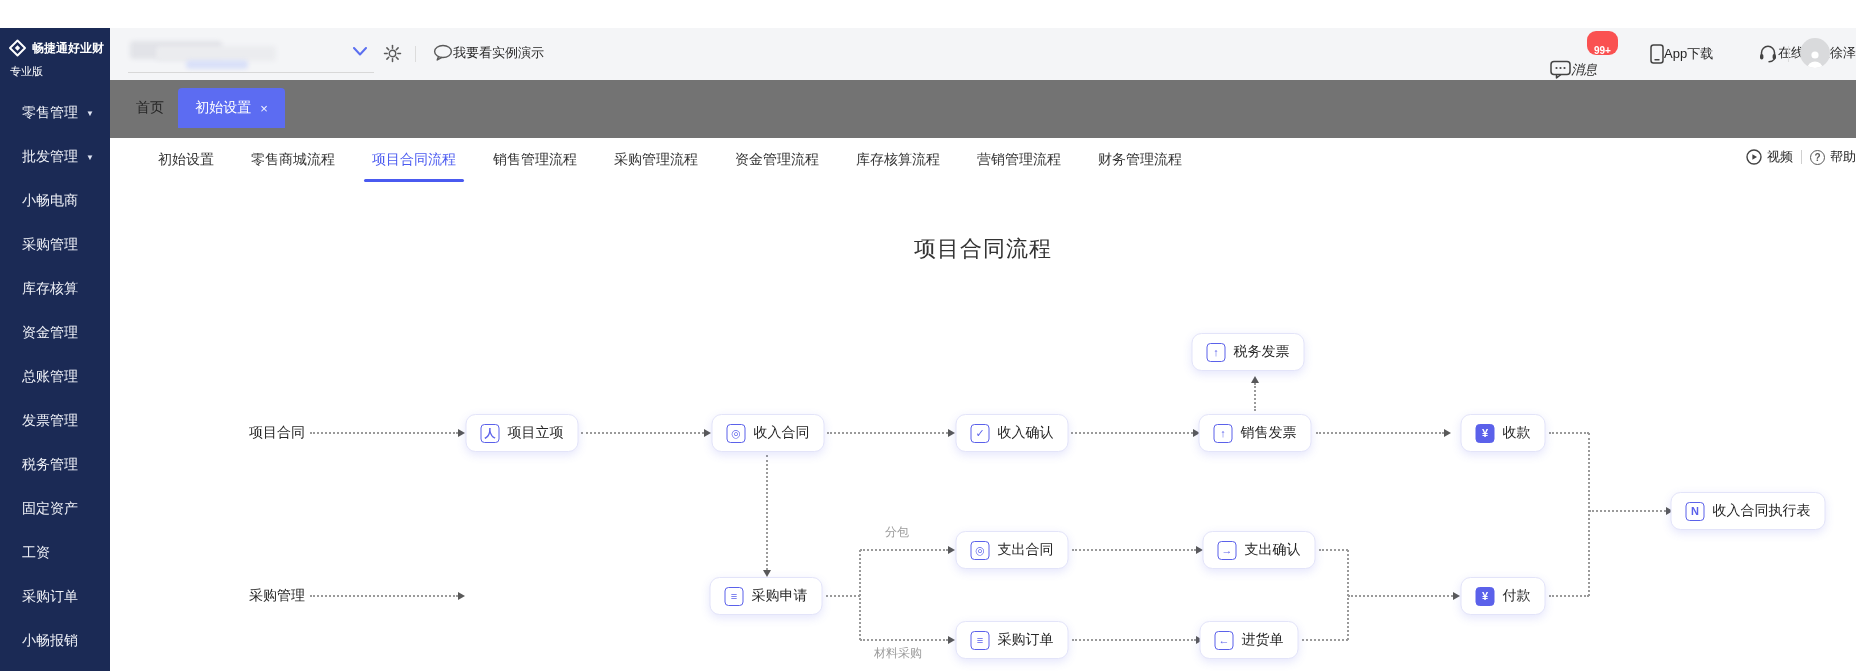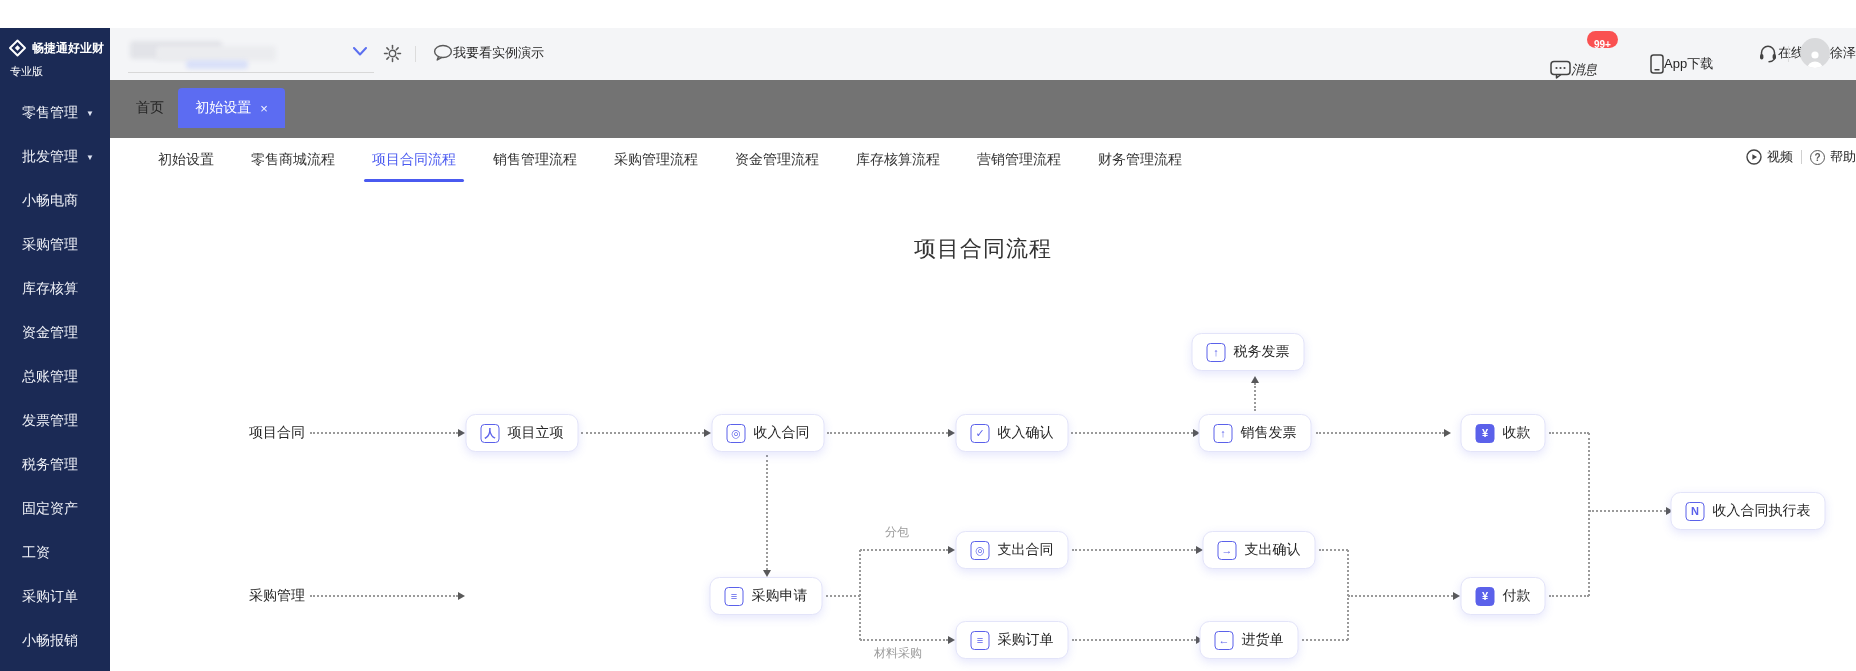--- a/index.html
+++ b/index.html
@@ -9,21 +9,21 @@
 
   
   .top-strip { position:absolute; left:0; top:0; width:1856px; height:28px; background:#ffffff; }
 
   
   .header { position:absolute; left:110px; top:28px; width:1746px; height:52px; background:#f4f5f7; }
   .hdr-item { position:absolute; display:flex; align-items:center; gap:0; color:#262626; font-size:13px; }
   .blur-blob { position:absolute; border-radius:4px; filter:blur(2px); }
   .sel-underline { position:absolute; left:18px; top:44px; width:246px; height:1px; background:#d8d8d8; }
   .hdr-divider { position:absolute; width:1px; height:16px; background:#dcdcdc; top:18px; }
-  .badge { position:absolute; background:#fa5151; color:#fff; font-size:10px; line-height:16px; height:17px; padding:6px 7px; border-radius:9px; font-weight:bold; }
+  .badge { position:absolute; background:#fa5151; color:#fff; font-size:10px; line-height:16px; height:17px; padding:12px 7px; border-radius:9px; font-weight:bold; }
   .avatar-circle { width:30px; height:30px; border-radius:50%; background:#d9dadc; display:flex; align-items:flex-end; justify-content:center; overflow:hidden; }
 
   
   .sidebar { position:absolute; left:0; top:28px; width:110px; height:643px; background:#1b2a55; color:#fff; }
   .logo-row { display:flex; align-items:center; gap:5px; padding:8px 6px 0 8px; }
   .logo-title { font-size:12px; font-weight:bold; color:#fff; white-space:nowrap; letter-spacing:0; }
   .edition { font-size:11px; color:#fff; padding:4px 0 0 10px; }
   .sb-menu { padding-top:12px;text-align:center; }
   .sb-item { height:44px; display:flex; align-items:center; padding-left:22px; font-size:14px; color:#f0f2f8; cursor:pointer; }
   .sb-caret { font-size:8px; margin-left:8px; color:#dfe4f3; }
@@ -113,21 +113,21 @@
         <rect x="1" y="1.5" width="19" height="13" rx="3" fill="none" stroke="#434343" stroke-width="1.5"></rect>
         <path d="M6.5 14.5 L6.5 18 L11 14.5" fill="none" stroke="#434343" stroke-width="1.5" stroke-linejoin="round"></path>
         <circle cx="6.5" cy="8" r="1.1" fill="#434343"></circle>
           <circle cx="10.5" cy="8" r="1.1" fill="#434343"></circle>
           <circle cx="14.5" cy="8" r="1.1" fill="#434343"></circle>
       </svg>
       <span>消息</span>
     </div>
     <div class="badge" style="left:1477px;top:3px;">99+</div>
 
-    <div class="hdr-item" style="left:1540px;top:16px;margin-top:10px;">
+    <div class="hdr-item" style="left:1540px;top:16px;">
       <svg width="14" height="20" viewBox="0 0 14 20">
         <rect x="1" y="1" width="12" height="18" rx="2.5" fill="none" stroke="#434343" stroke-width="1.5"></rect>
         <line x1="5" y1="15.8" x2="9" y2="15.8" stroke="#434343" stroke-width="1.4" stroke-linecap="round"></line>
       </svg>
       <span>App下载</span>
     </div>
 
     <div class="hdr-item" style="left:1648px;top:15px;">
       <svg width="20" height="20" viewBox="0 0 20 20">
         <path d="M3.5 12 V9.8 a6.5 6.5 0 0 1 13 0 V12" fill="none" stroke="#434343" stroke-width="1.5"></path>

